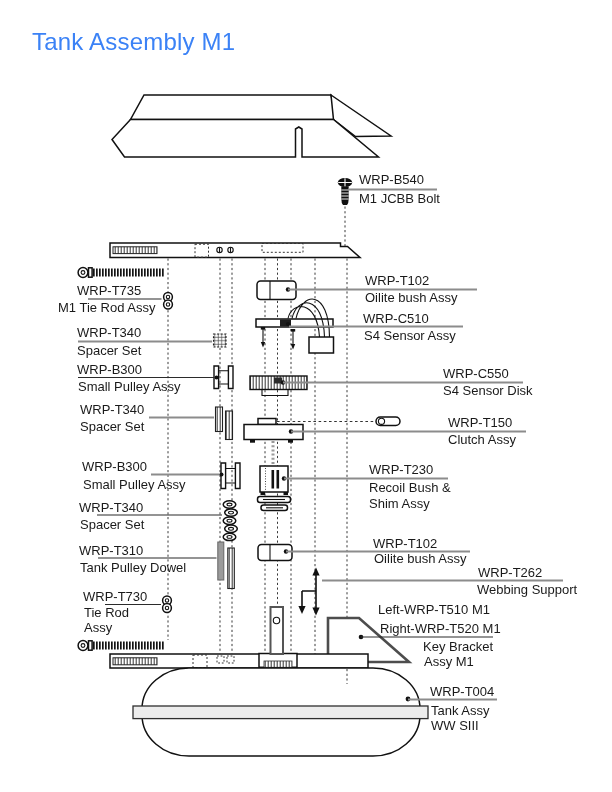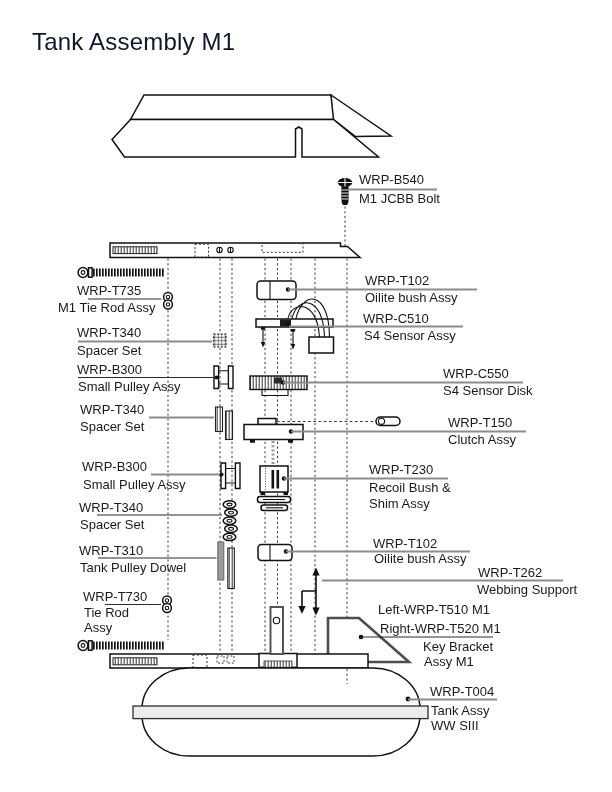--- a/index.html
+++ b/index.html
@@ -1,20 +1,20 @@
 <!DOCTYPE html>
 <html><head>
 <meta charset="utf-8">
 <title>Tank Assembly M1</title>
 <style>
   html,body{margin:0;padding:0;background:#ffffff;}
   .page{position:relative;width:612px;height:792px;background:#fff;overflow:hidden;
         font-family:"Liberation Sans",sans-serif;}
   .title{position:absolute;left:32px;top:28px;margin:0;font-size:24px;font-weight:400;
-         color:#0f172a;letter-spacing:.2px;font-family:"Liberation Sans",sans-serif;}
+         color:#3b82f6;letter-spacing:.2px;font-family:"Liberation Sans",sans-serif;}
   svg{position:absolute;left:0;top:0;}
   .lbl{font-family:"Liberation Sans",sans-serif;font-size:13px;fill:#1a1a1a;}
   .ld-g{stroke:#8c8c8c;stroke-width:1.8;fill:none;}
   .ld-k{stroke:#2b2b2b;stroke-width:1.2;fill:none;}
   .outl{fill:#fff;stroke:#111;stroke-width:1.5;}
   .thin{stroke:#111;stroke-width:1.1;fill:none;}
   .dot{fill:#111;stroke:none;}
   .guide{stroke:#3a3a3a;stroke-width:1;fill:none;stroke-dasharray:2.2,2.5;}
 </style>
 </head>

